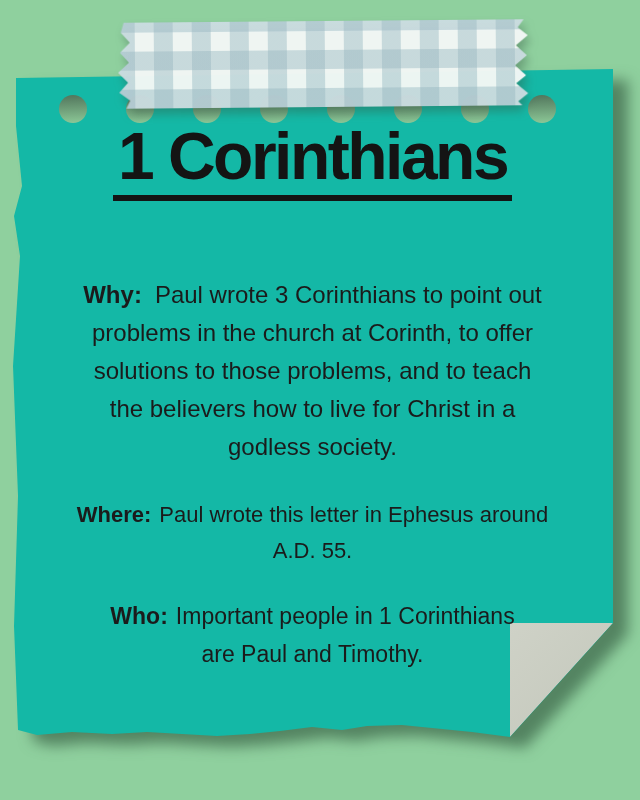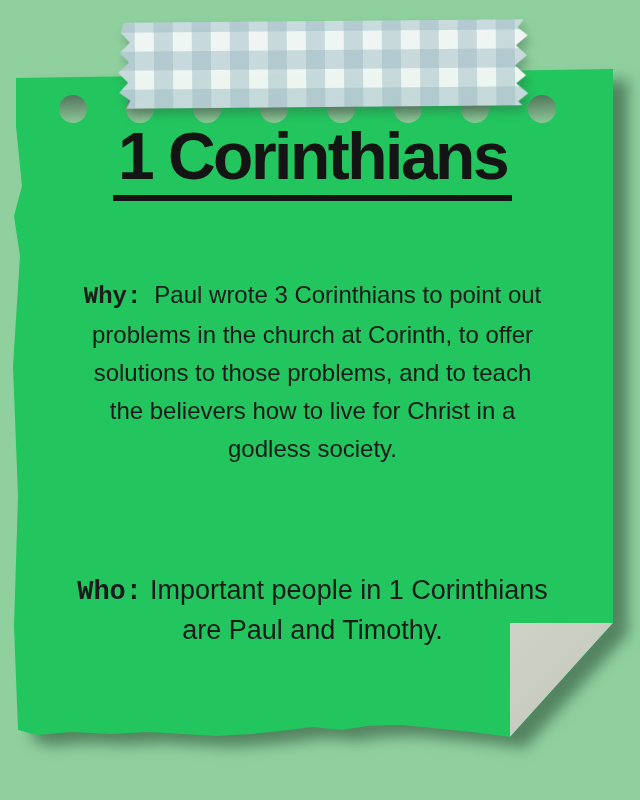--- a/index.html
+++ b/index.html
@@ -22,21 +22,21 @@
     top: 66px;
     width: 601px;
     height: 672px;
     filter: drop-shadow(15px 11px 7px rgba(35, 70, 48, 0.55));
     z-index: 10;
   }
   .note {
     position: relative;
     width: 100%;
     height: 100%;
-    background: #22c55e;
+    background: #14b8a6;
     clip-path: polygon(
       4px 12px, 601px 3px,
       601px 557px,
       498px 671px,
       460px 666px, 420px 662px, 390px 659px, 355px 660px, 330px 664px,
       300px 661px, 268px 665px, 238px 668px, 205px 670px, 170px 668px,
       135px 666px, 100px 668px, 60px 666px, 25px 669px, 6px 664px,
       2px 560px, 6px 430px, 1px 300px, 8px 190px, 2px 150px, 10px 120px, 4px 60px
     );
   }
@@ -112,25 +112,25 @@
   
   .section {
     position: absolute;
     left: 18px;
     right: 18px;
     text-align: center;
     color: #1b1b1b;
     z-index: 15;
   }
   .section .sec-text { white-space: pre-line; }
-  .section .sec-label { font-weight: bold; font-family: Liberation Mono, monospace; }
+  .section .sec-label { font-weight: bold; }
 
   .section-why   { top: 210px; font-size: 24px; line-height: 38px; }
   .section-where { top: 431px; font-size: 22px; line-height: 36px; }
-  .section-who   { top: 505px; font-size: 27px; line-height: 38px; }
+  .section-who   { top: 531px; font-size: 23px; line-height: 38px; }
 
   .section-why .sec-label   { margin-right: 13px; }
   .section-where .sec-label { margin-right: 8px; }
   .section-who .sec-label   { margin-right: 8px; }
 </style>
 </head>
 <body>
 
 <div class="note-wrap">
   <div class="note">
@@ -141,20 +141,24 @@
     </div>
 
     <div class="section section-why">
       <span class="sec-label">Why:</span><span class="sec-text">Paul wrote 3 Corinthians to point out
 problems in the church at Corinth, to offer
 solutions to those problems, and to teach
 the believers how to live for Christ in a
 godless society.</span>
     </div>
 
+    <div class="section section-where">
+      <span class="sec-label">Where:</span><span class="sec-text">Paul wrote this letter in Ephesus around
+A.D. 55.</span>
+    </div>
 
     <div class="section section-who">
       <span class="sec-label">Who:</span><span class="sec-text">Important people in 1 Corinthians
 are Paul and Timothy.</span>
     </div>
   </div>
 </div>
 
 <div class="hole" style="left:59px"></div>
 <div class="hole" style="left:126px"></div>

